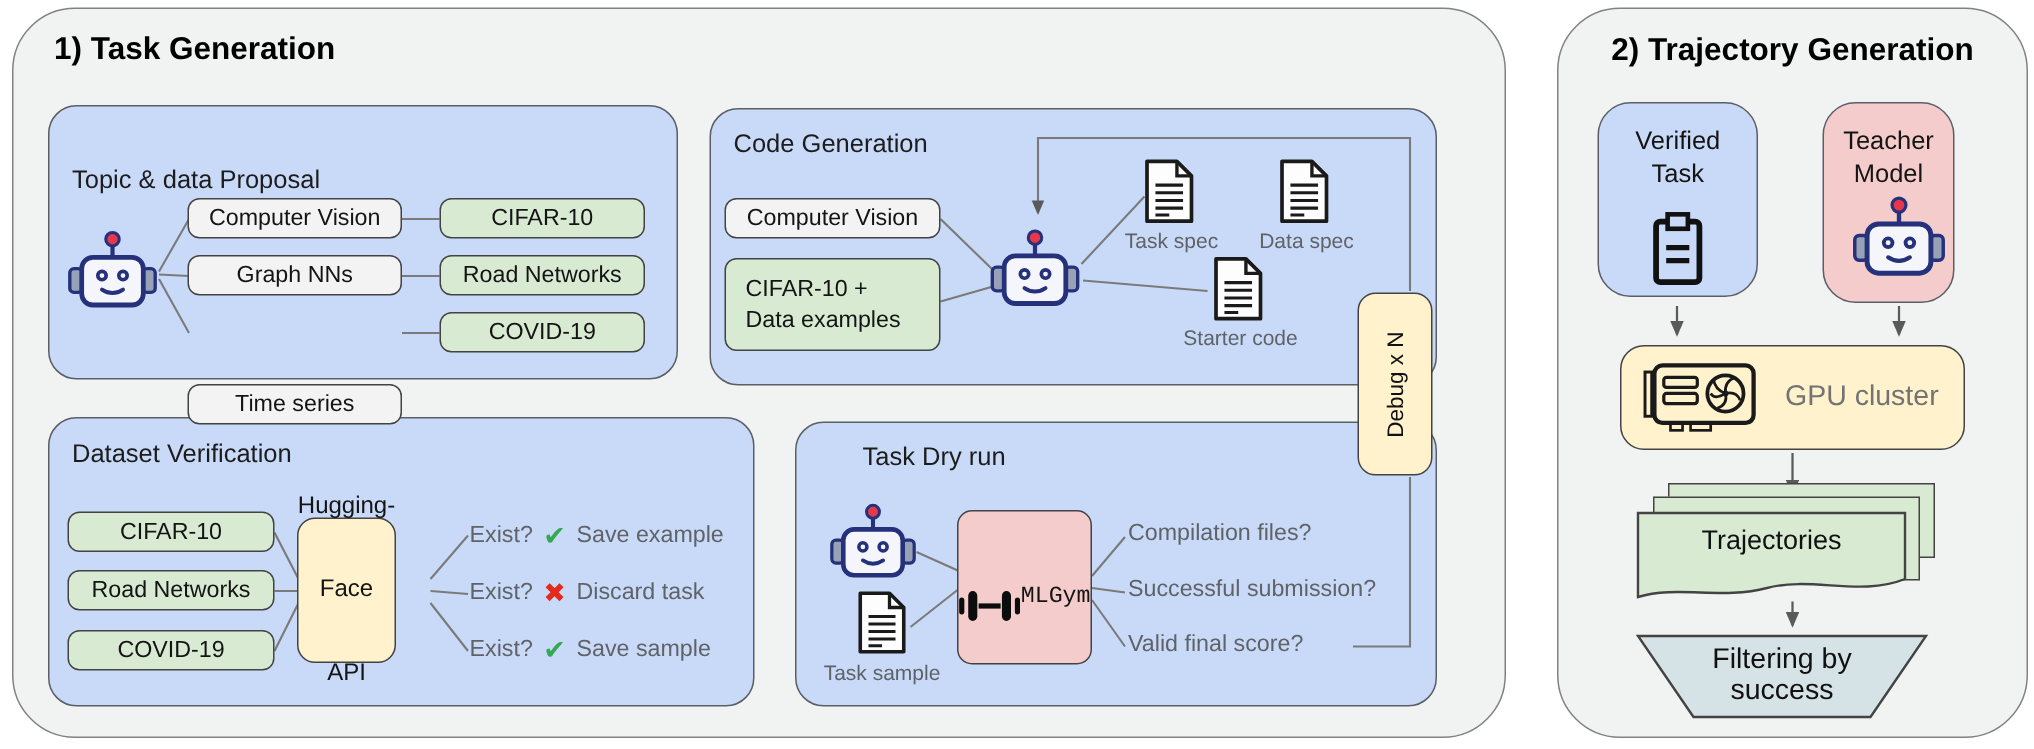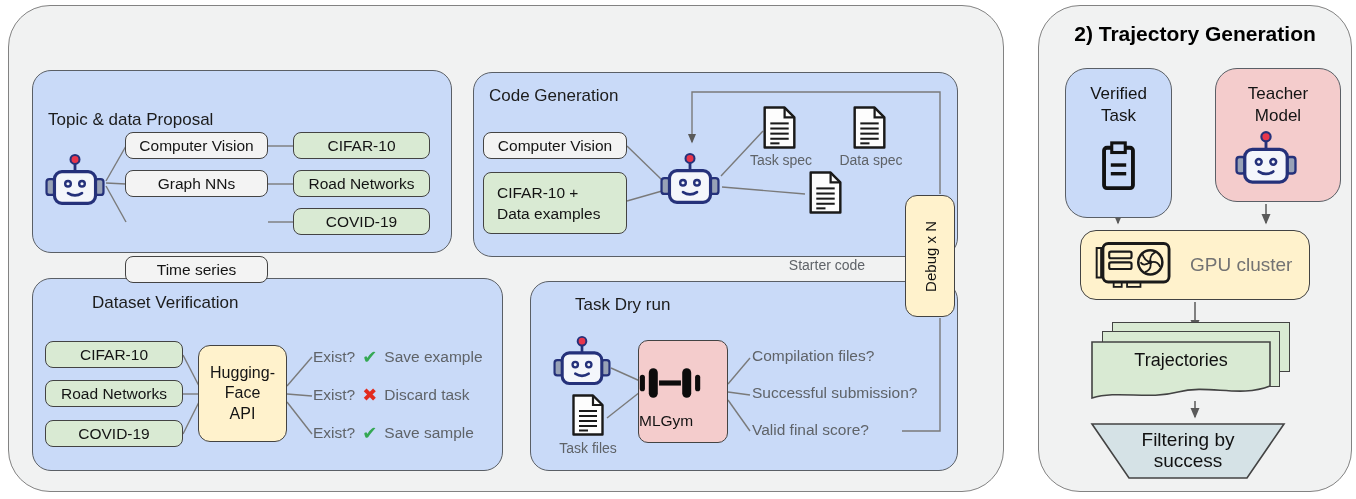--- a/index.html
+++ b/index.html
@@ -26,37 +26,38 @@
   .check-row{display:flex;align-items:center;gap:7px;height:24px;}
   .mark{font-size:18px;font-weight:bold;line-height:1;}
   .mark-green{color:var(--check-green);}
   .mark-red{color:var(--cross-red);}
   .vert{writing-mode:vertical-rl;transform:rotate(180deg);white-space:nowrap;font-size:15px;color:#111;}
   .bigbox{border:1.3px solid #5a5f66;border-radius:22px;box-sizing:border-box;text-align:center;}
   .bigbox .cap{display:block;margin:14px auto 0;font-size:17px;line-height:22px;color:#141414;}
   .sheet{background:var(--green);border:1.4px solid #434343;box-sizing:border-box;}
   .icon{display:block;}
   .icon svg{display:block;width:100%;height:100%;}
-  .center-col{display:flex;flex-direction:column;box-sizing:border-box;}
+  .center-col{display:flex;flex-direction:row;align-items:center;box-sizing:border-box;font-family:Liberation Mono, monospace;}
 </style>
 </head>
 <body>
 
 <div class="canvas">
 
   <div class="abs panel" style="left:8px;top:5px;width:996px;height:487px;"></div>
+  <div class="abs ptitle" style="left:36px;top:21px;">1) Task Generation</div>
 
   <div class="abs group" style="left:32px;top:70px;width:420px;height:183px;"></div>
   <div class="abs gtitle" style="left:48px;top:84px;margin-top:26px;">Topic &amp; data Proposal</div>
 
   <div class="abs group" style="left:473px;top:72px;width:485px;height:185px;"></div>
   <div class="abs gtitle" style="left:489px;top:86px;">Code Generation</div>
 
   <div class="abs group" style="left:32px;top:278px;width:471px;height:193px;"></div>
-  <div class="abs gtitle" style="left:48px;top:293px;margin-left:44px;">Dataset Verification</div>
+  <div class="abs gtitle" style="left:48px;top:293px;">Dataset Verification</div>
 
   <div class="abs group" style="left:530px;top:281px;width:428px;height:190px;"></div>
   <div class="abs gtitle" style="left:575px;top:295px;">Task Dry run</div>
 
   <div class="abs panel" style="left:1038px;top:5px;width:314px;height:487px;"></div>
   <div class="abs ptitle" style="left:1038px;top:22px;width:314px;text-align:center;">2) Trajectory Generation</div>
 
   <svg class="abs" style="left:0;top:0;z-index:5;pointer-events:none;" width="1356" height="499" viewBox="0 0 1356 499">
     <defs>
       <marker id="ah" markerWidth="9" markerHeight="8" refX="6" refY="3" orient="auto" markerUnits="strokeWidth">
@@ -177,31 +178,31 @@
     <path d="M23 2.5 V12 H32.5" fill="none" stroke="#1a1a1a" stroke-width="2.2"></path>
     <g stroke="#1a1a1a" stroke-width="2">
       <line x1="9" y1="18" x2="27" y2="18"></line>
           <line x1="9" y1="23" x2="27" y2="23"></line>
       <line x1="9" y1="28" x2="27" y2="28"></line>
           <line x1="9" y1="33" x2="27" y2="33"></line>
       <line x1="9" y1="37.5" x2="18" y2="37.5"></line>
     </g>
   </svg>
     </span>
-  <div class="abs icon-label" style="left:781px;top:217px;width:92px;z-index:6;margin-top:40px;">Starter code</div>
+  <div class="abs icon-label" style="left:781px;top:217px;width:92px;z-index:6;">Starter code</div>
 
   <div class="abs box ybox" style="left:905px;top:195px;width:50px;height:122px;z-index:10;">
     <span class="vert">Debug x N</span>
   </div>
 
   <div class="abs box gbox" style="left:45px;top:341px;width:138px;height:27px;z-index:6;">CIFAR-10</div>
   <div class="abs box gbox" style="left:45px;top:380px;width:138px;height:27px;z-index:6;">Road Networks</div>
   <div class="abs box gbox" style="left:45px;top:420px;width:138px;height:27px;z-index:6;">COVID-19</div>
 
-  <div class="abs box ybox" style="left:198px;top:345px;width:89px;height:97px;z-index:6;flex-direction:column;font-size:16px;line-height:20.5px;">
+  <div class="abs box ybox" style="left:198px;top:345px;width:66px;height:97px;z-index:6;flex-direction:column;font-size:16px;line-height:20.5px;gap:35px;">
     <span>Hugging-</span>
     <span>Face</span>
     <span>API</span>
   </div>
 
   <div class="abs check-row" style="left:313px;top:345px;z-index:6;">
     <span class="q">Exist?</span>
     <span class="mark mark-green">✔</span>
     <span class="q">Save example</span>
   </div>
@@ -234,52 +235,52 @@
     <path d="M23 2.5 V12 H32.5" fill="none" stroke="#1a1a1a" stroke-width="2.2"></path>
     <g stroke="#1a1a1a" stroke-width="2">
       <line x1="9" y1="18" x2="27" y2="18"></line>
           <line x1="9" y1="23" x2="27" y2="23"></line>
       <line x1="9" y1="28" x2="27" y2="28"></line>
           <line x1="9" y1="33" x2="27" y2="33"></line>
       <line x1="9" y1="37.5" x2="18" y2="37.5"></line>
     </g>
   </svg>
     </span>
-  <div class="abs icon-label" style="left:543px;top:440px;width:90px;z-index:6;">Task files</div>
+  <div class="abs icon-label" style="left:543px;top:440px;width:90px;z-index:6;">Task sample</div>
 
   <div class="abs pbox center-col" style="left:638px;top:340px;width:90px;height:103px;z-index:6;border:1.3px solid #434343;">
     <span class="icon" style="width:62px;height:36px;margin-top:24px;">
         <svg viewBox="0 0 96 56" fill="#0c0c0c">
     <rect x="1" y="15" width="8" height="26" rx="4"></rect>
     <rect x="15" y="5" width="14" height="46" rx="7"></rect>
     <rect x="31" y="24" width="34" height="8"></rect>
     <rect x="67" y="5" width="14" height="46" rx="7"></rect>
     <rect x="87" y="15" width="8" height="26" rx="4"></rect>
   </svg>
       </span>
     <span style="font-size:15.5px;color:#141414;margin-top:11px;">MLGym</span>
   </div>
 
   <div class="abs q" style="left:752px;top:347px;z-index:6;">Compilation files?</div>
   <div class="abs q" style="left:752px;top:384px;z-index:6;">Successful submission?</div>
   <div class="abs q" style="left:752px;top:421px;z-index:6;">Valid final score?</div>
 
-  <div class="abs bigbox" style="left:1065px;top:68px;width:107px;height:150px;background:var(--blue);z-index:6;">
+  <div class="abs bigbox" style="left:1065px;top:68px;width:107px;height:130px;background:var(--blue);z-index:6;">
     <span class="cap" style="width:70px;">Verified Task</span>
   </div>
   <span class="abs icon" style="left:1097px;top:140px;width:43px;height:52px;z-index:7;">
       <svg viewBox="0 0 44 54">
     <rect x="7" y="8" width="30" height="42" rx="3" fill="none" stroke="#111" stroke-width="4"></rect>
     <rect x="15" y="3" width="14" height="10" fill="#c9daf8" stroke="#111" stroke-width="3.2"></rect>
     <line x1="14" y1="26" x2="30" y2="26" stroke="#111" stroke-width="3.6"></line>
     <line x1="14" y1="35" x2="30" y2="35" stroke="#111" stroke-width="3.6"></line>
   </svg>
     </span>
 
-  <div class="abs bigbox" style="left:1215px;top:68px;width:126px;height:134px;background:var(--pink);z-index:6;">
+  <div class="abs bigbox" style="left:1215px;top:68px;width:88px;height:134px;background:var(--pink);z-index:6;">
     <span class="cap" style="width:72px;">Teacher Model</span>
   </div>
   <span class="abs icon" style="left:1235px;top:129px;width:62px;height:58px;z-index:7;">
       <svg viewBox="0 0 64 60">
     <line x1="32" y1="13" x2="32" y2="21" stroke="#25317a" stroke-width="3"></line>
     <circle cx="32" cy="8" r="4.8" fill="#e8364c" stroke="#25317a" stroke-width="2.2"></circle>
     <rect x="1.5" y="29" width="9" height="17" rx="3" fill="#98a2b6" stroke="#25317a" stroke-width="2.4"></rect>
     <rect x="53.5" y="29" width="9" height="17" rx="3" fill="#98a2b6" stroke="#25317a" stroke-width="2.4"></rect>
     <rect x="10" y="21" width="44" height="34" rx="8" fill="#f4f6fb" stroke="#25317a" stroke-width="3.4"></rect>
     <circle cx="24.5" cy="34" r="3" fill="none" stroke="#25317a" stroke-width="2.6"></circle>

